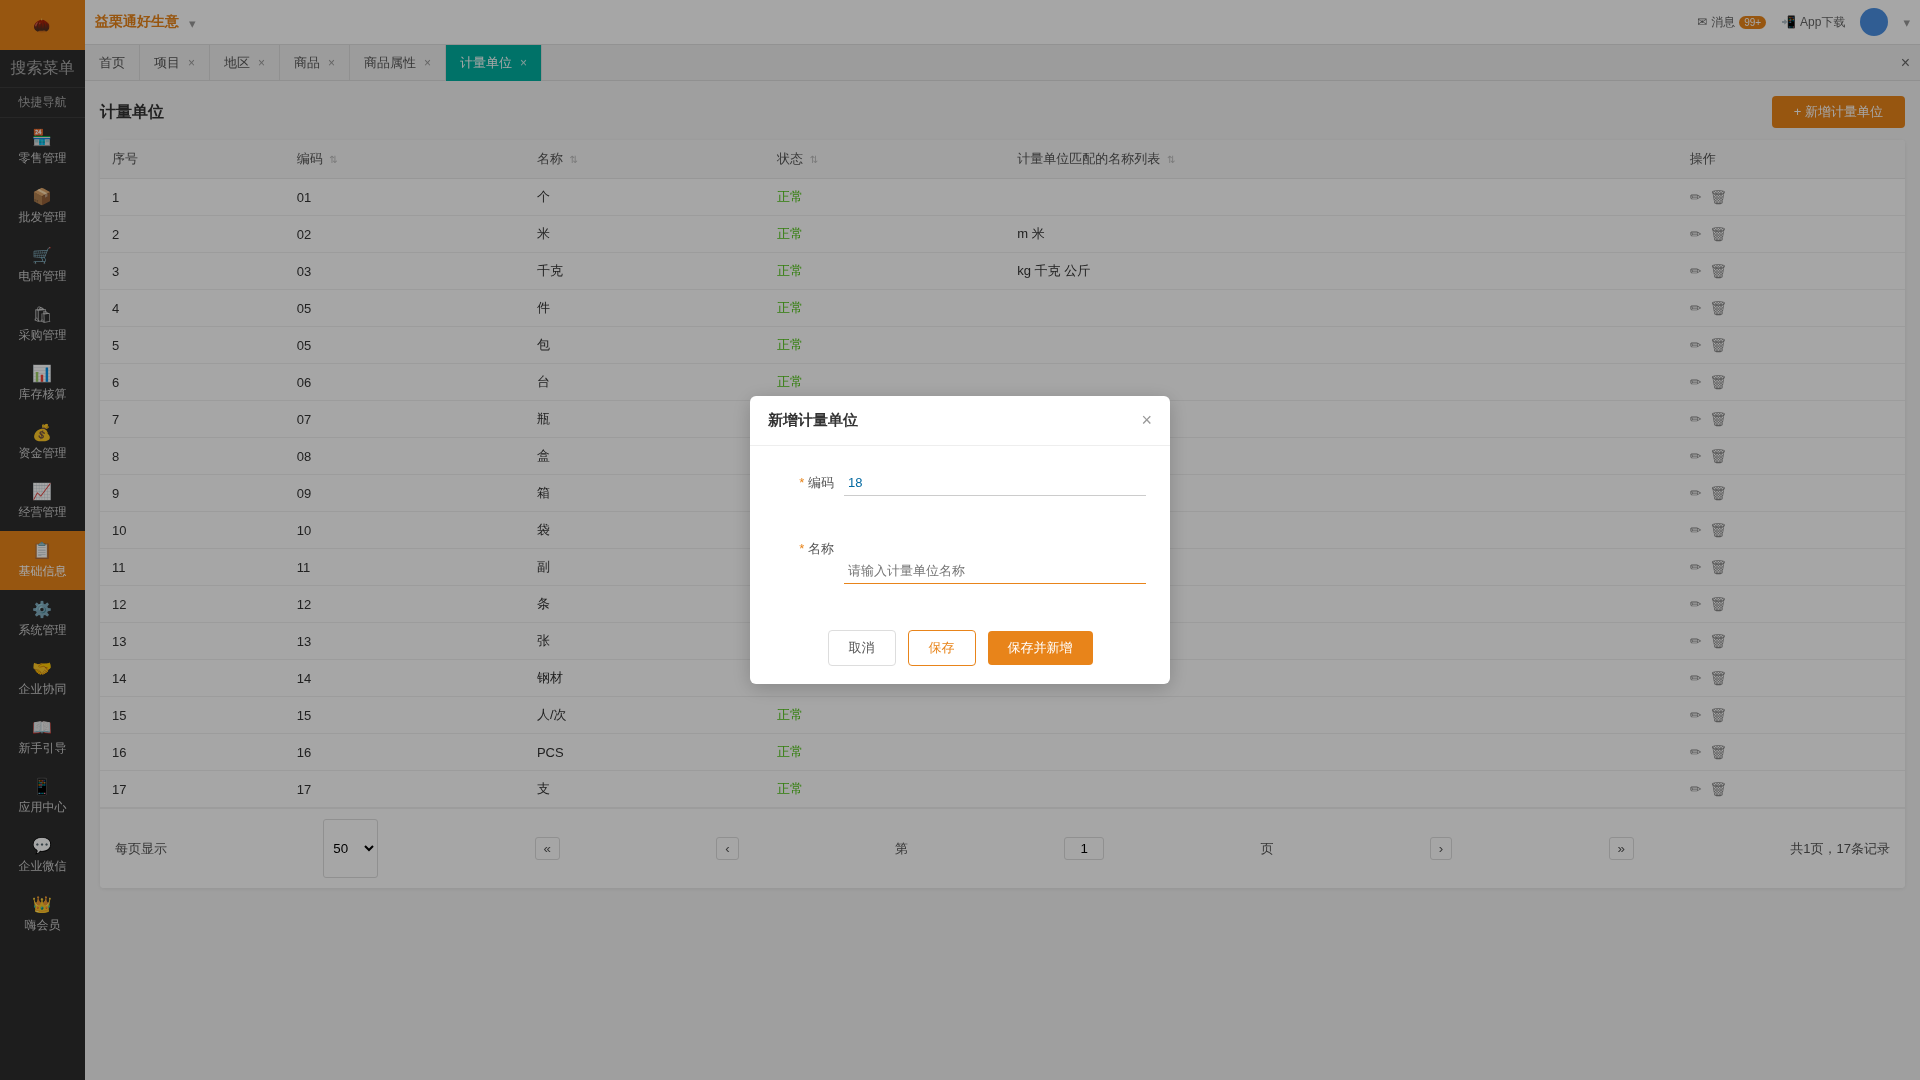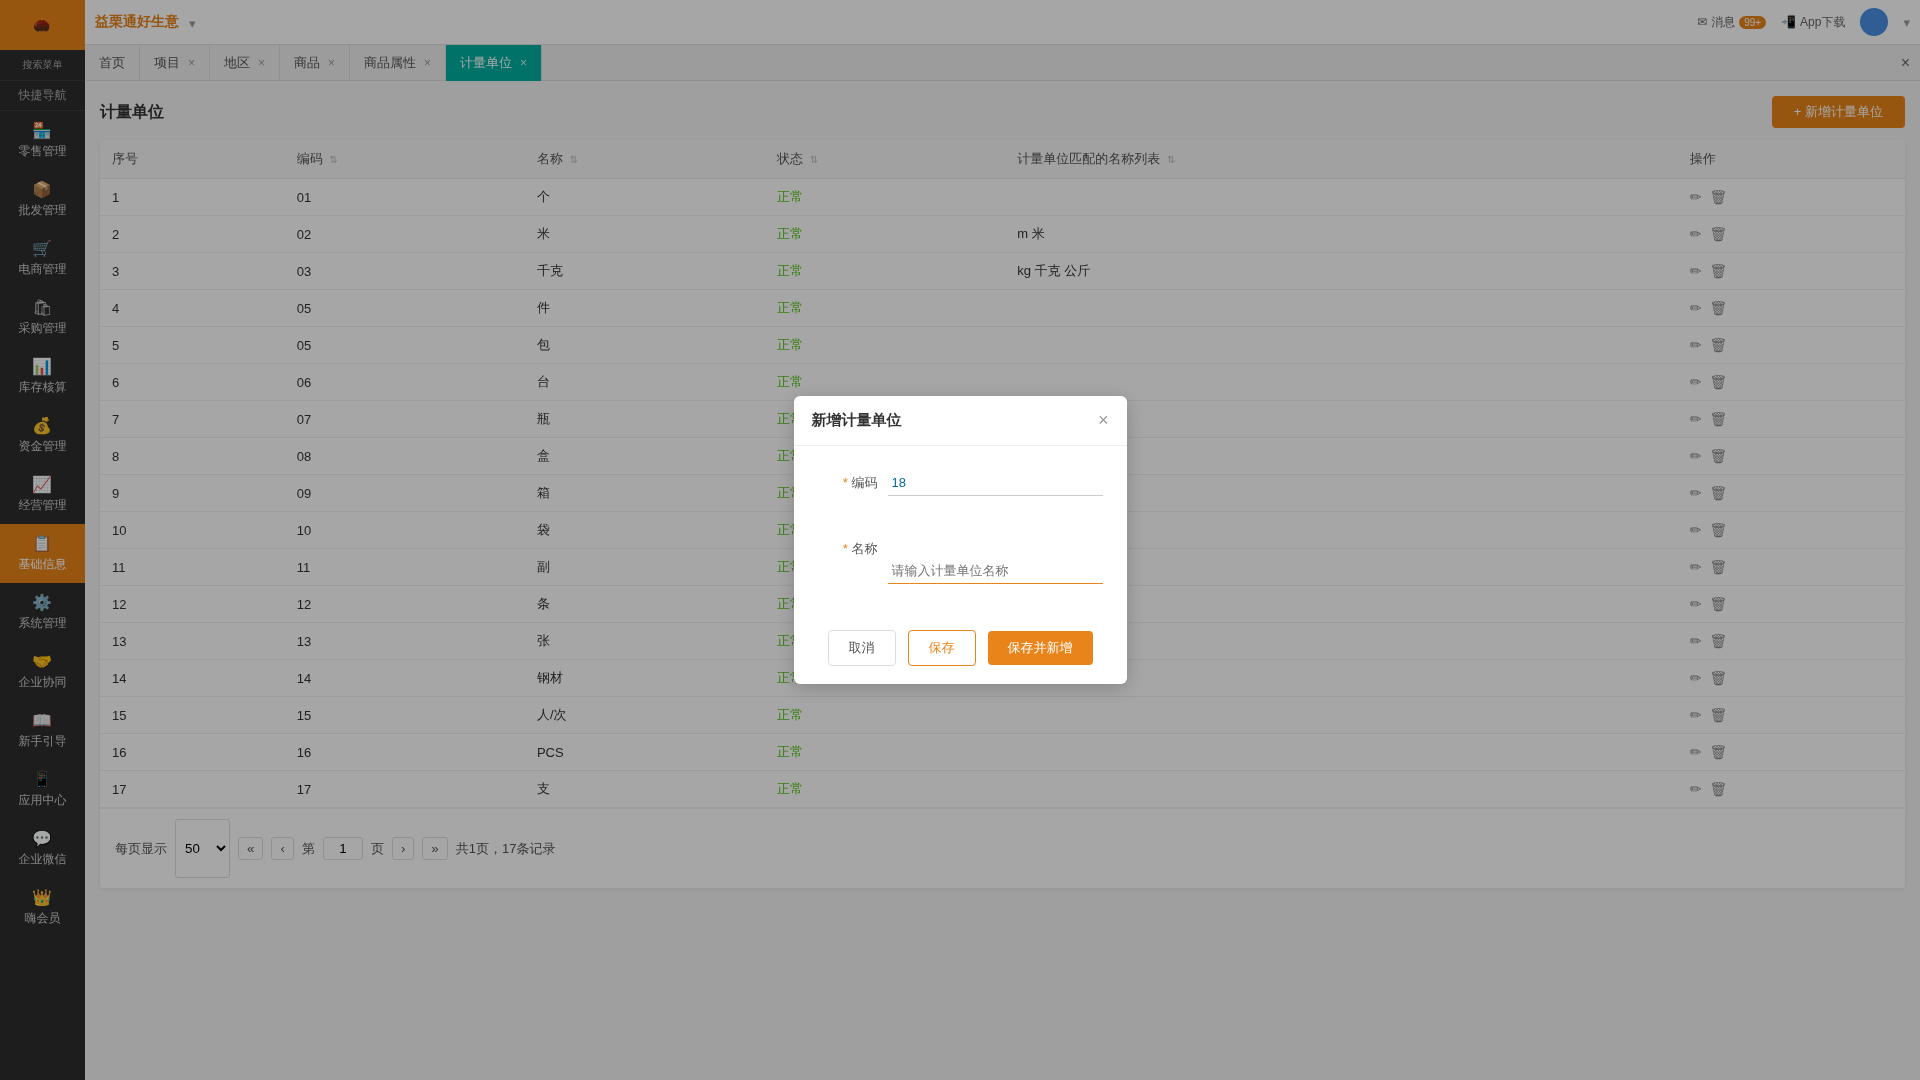--- a/index.html
+++ b/index.html
@@ -8,21 +8,21 @@
     
     .sidebar {
       position: fixed; left: 0; top: 0; width: 85px; height: 1080px;
       background: #2d2d2d; color: #ccc; display: flex; flex-direction: column; align-items: center; z-index: 100;
     }
     .sidebar-logo {
       width: 85px; height: 50px; background: #e8841a; display: flex; align-items: center; justify-content: center;
       color: white; font-size: 14px; font-weight: bold; flex-shrink: 0;
     }
     .sidebar-search {
-      width: 100%; padding: 8px 5px; color: #aaa; font-size: 10px; text-align: center; cursor: pointer;
+      width: 100%; padding: 8px 5px; color: #aaa; font-size: 16px; text-align: center; cursor: pointer;
       border-bottom: 1px solid #3d3d3d;
     }
     .sidebar-nav {
       width: 100%; padding: 6px 5px; color: #aaa; font-size: 12px; text-align: center; cursor: pointer;
       border-bottom: 1px solid #3d3d3d;
     }
     .sidebar-item {
       width: 100%; padding: 10px 5px; color: #ccc; font-size: 12px; text-align: center; cursor: pointer;
       display: flex; flex-direction: column; align-items: center; gap: 3px;
     }
@@ -77,34 +77,34 @@
       border-bottom: 1px solid #e8e8e8; font-size: 13px; white-space: nowrap;
     }
     th .sort-icon { color: #bbb; margin-left: 3px; font-size: 10px; }
     td { padding: 9px 12px; border-bottom: 1px solid #f0f0f0; font-size: 13px; color: #333; }
     .status-normal { color: #52c41a; }
     .action-btns { display: flex; gap: 8px; }
     .action-btn { color: #888; cursor: pointer; font-size: 14px; }
 
     
     .pagination {
-      display: flex; align-items: center; justify-content: flex-start; gap: 8px;
+      display: flex; align-items: center; justify-content: space-between; gap: 0;
       padding: 10px 15px; background: white; border-top: 1px solid #f0f0f0; font-size: 13px; color: #555;
     }
     .page-btn { padding: 3px 8px; border: 1px solid #ddd; background: white; cursor: pointer; border-radius: 3px; color: #555; }
     .page-input { width: 40px; text-align: center; border: 1px solid #ddd; padding: 3px 5px; border-radius: 3px; }
     .per-page-select { border: 1px solid #ddd; padding: 20px 5px; border-radius: 3px; background: white; cursor: pointer; }
 
     
     .modal-overlay {
       position: fixed; left: 0; top: 0; width: 100%; height: 100%;
       background: rgba(0,0,0,0.35); z-index: 1000; display: flex; align-items: center; justify-content: center;
     }
     .modal {
-      background: white; border-radius: 6px; width: 333px; box-shadow: 0 4px 20px rgba(0,0,0,0.2);
+      background: white; border-radius: 6px; width: 420px; box-shadow: 0 4px 20px rgba(0,0,0,0.2);
     }
     .modal-header {
       padding: 14px 18px; border-bottom: 1px solid #eee; display: flex; align-items: center; justify-content: space-between;
     }
     .modal-title { font-size: 15px; font-weight: bold; color: #333; }
     .modal-close { cursor: pointer; color: #999; font-size: 18px; }
     .modal-body { padding: 24px 24px 16px; }
     .form-row { display: flex; align-items: center; margin-bottom: 18px; }
     .form-label { width: 60px; text-align: right; font-size: 13px; color: #555; margin-right: 10px; flex-shrink: 0; }
     .form-label .required { color: #e8841a; }

